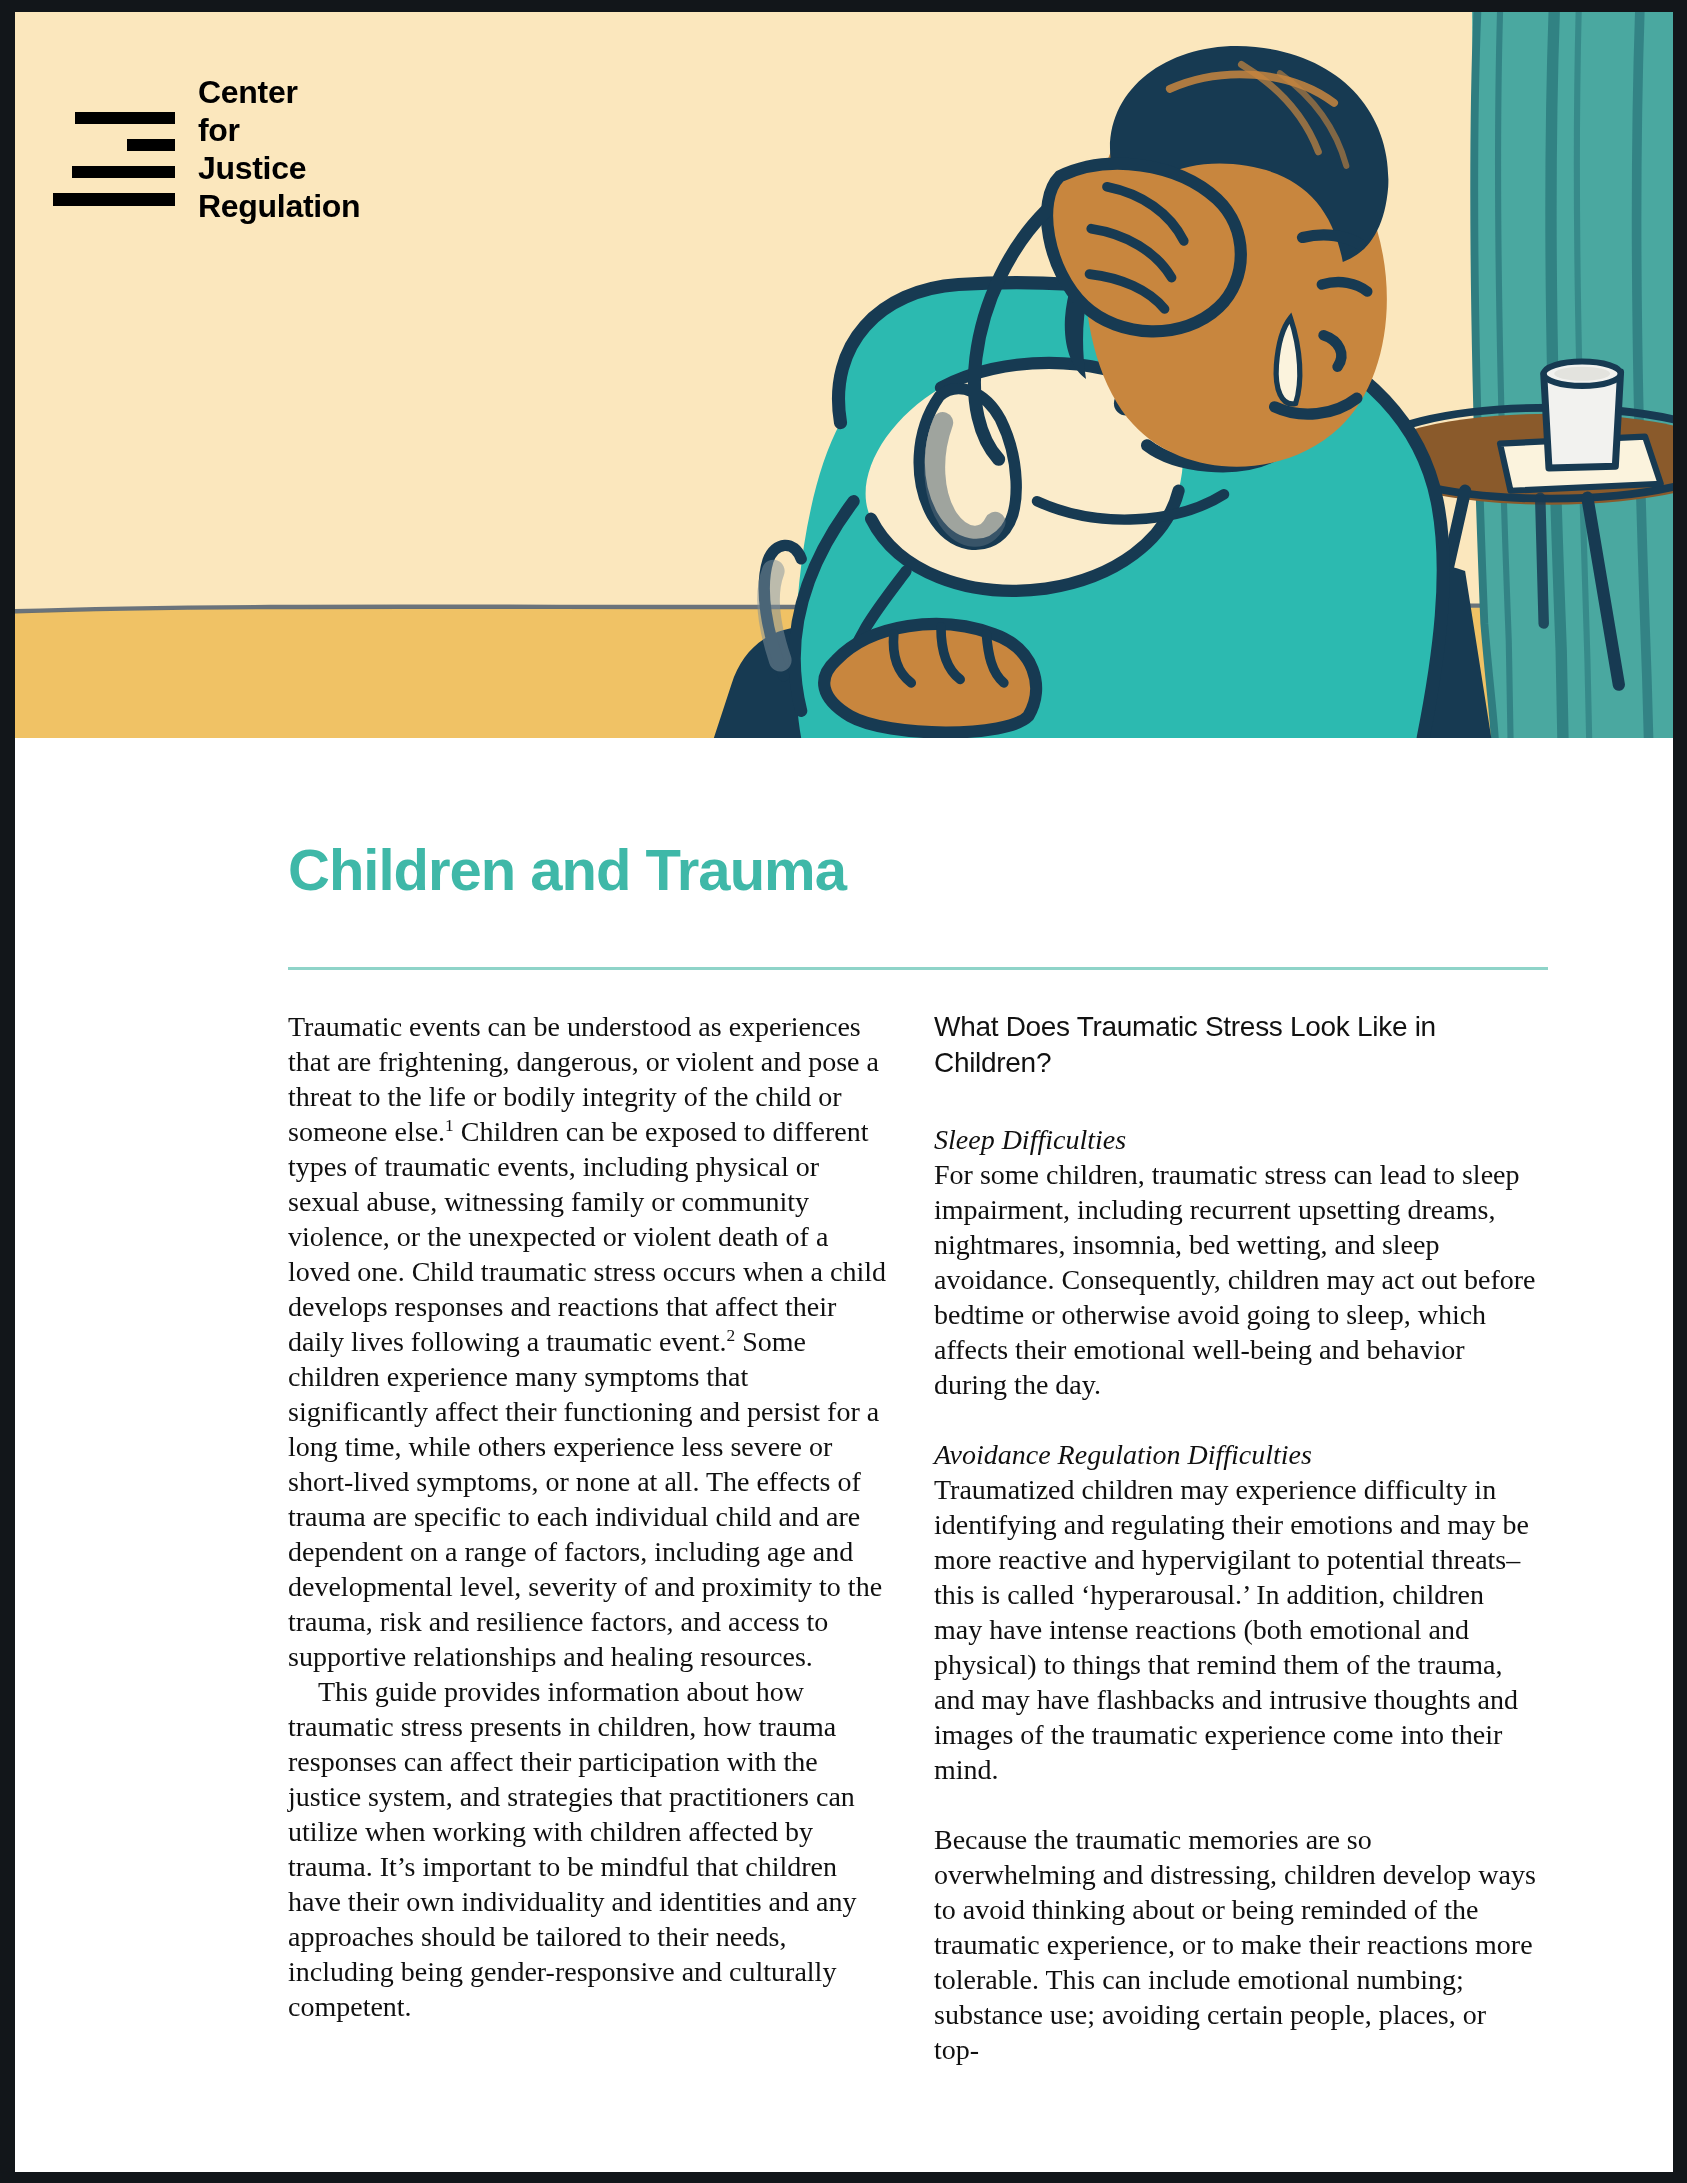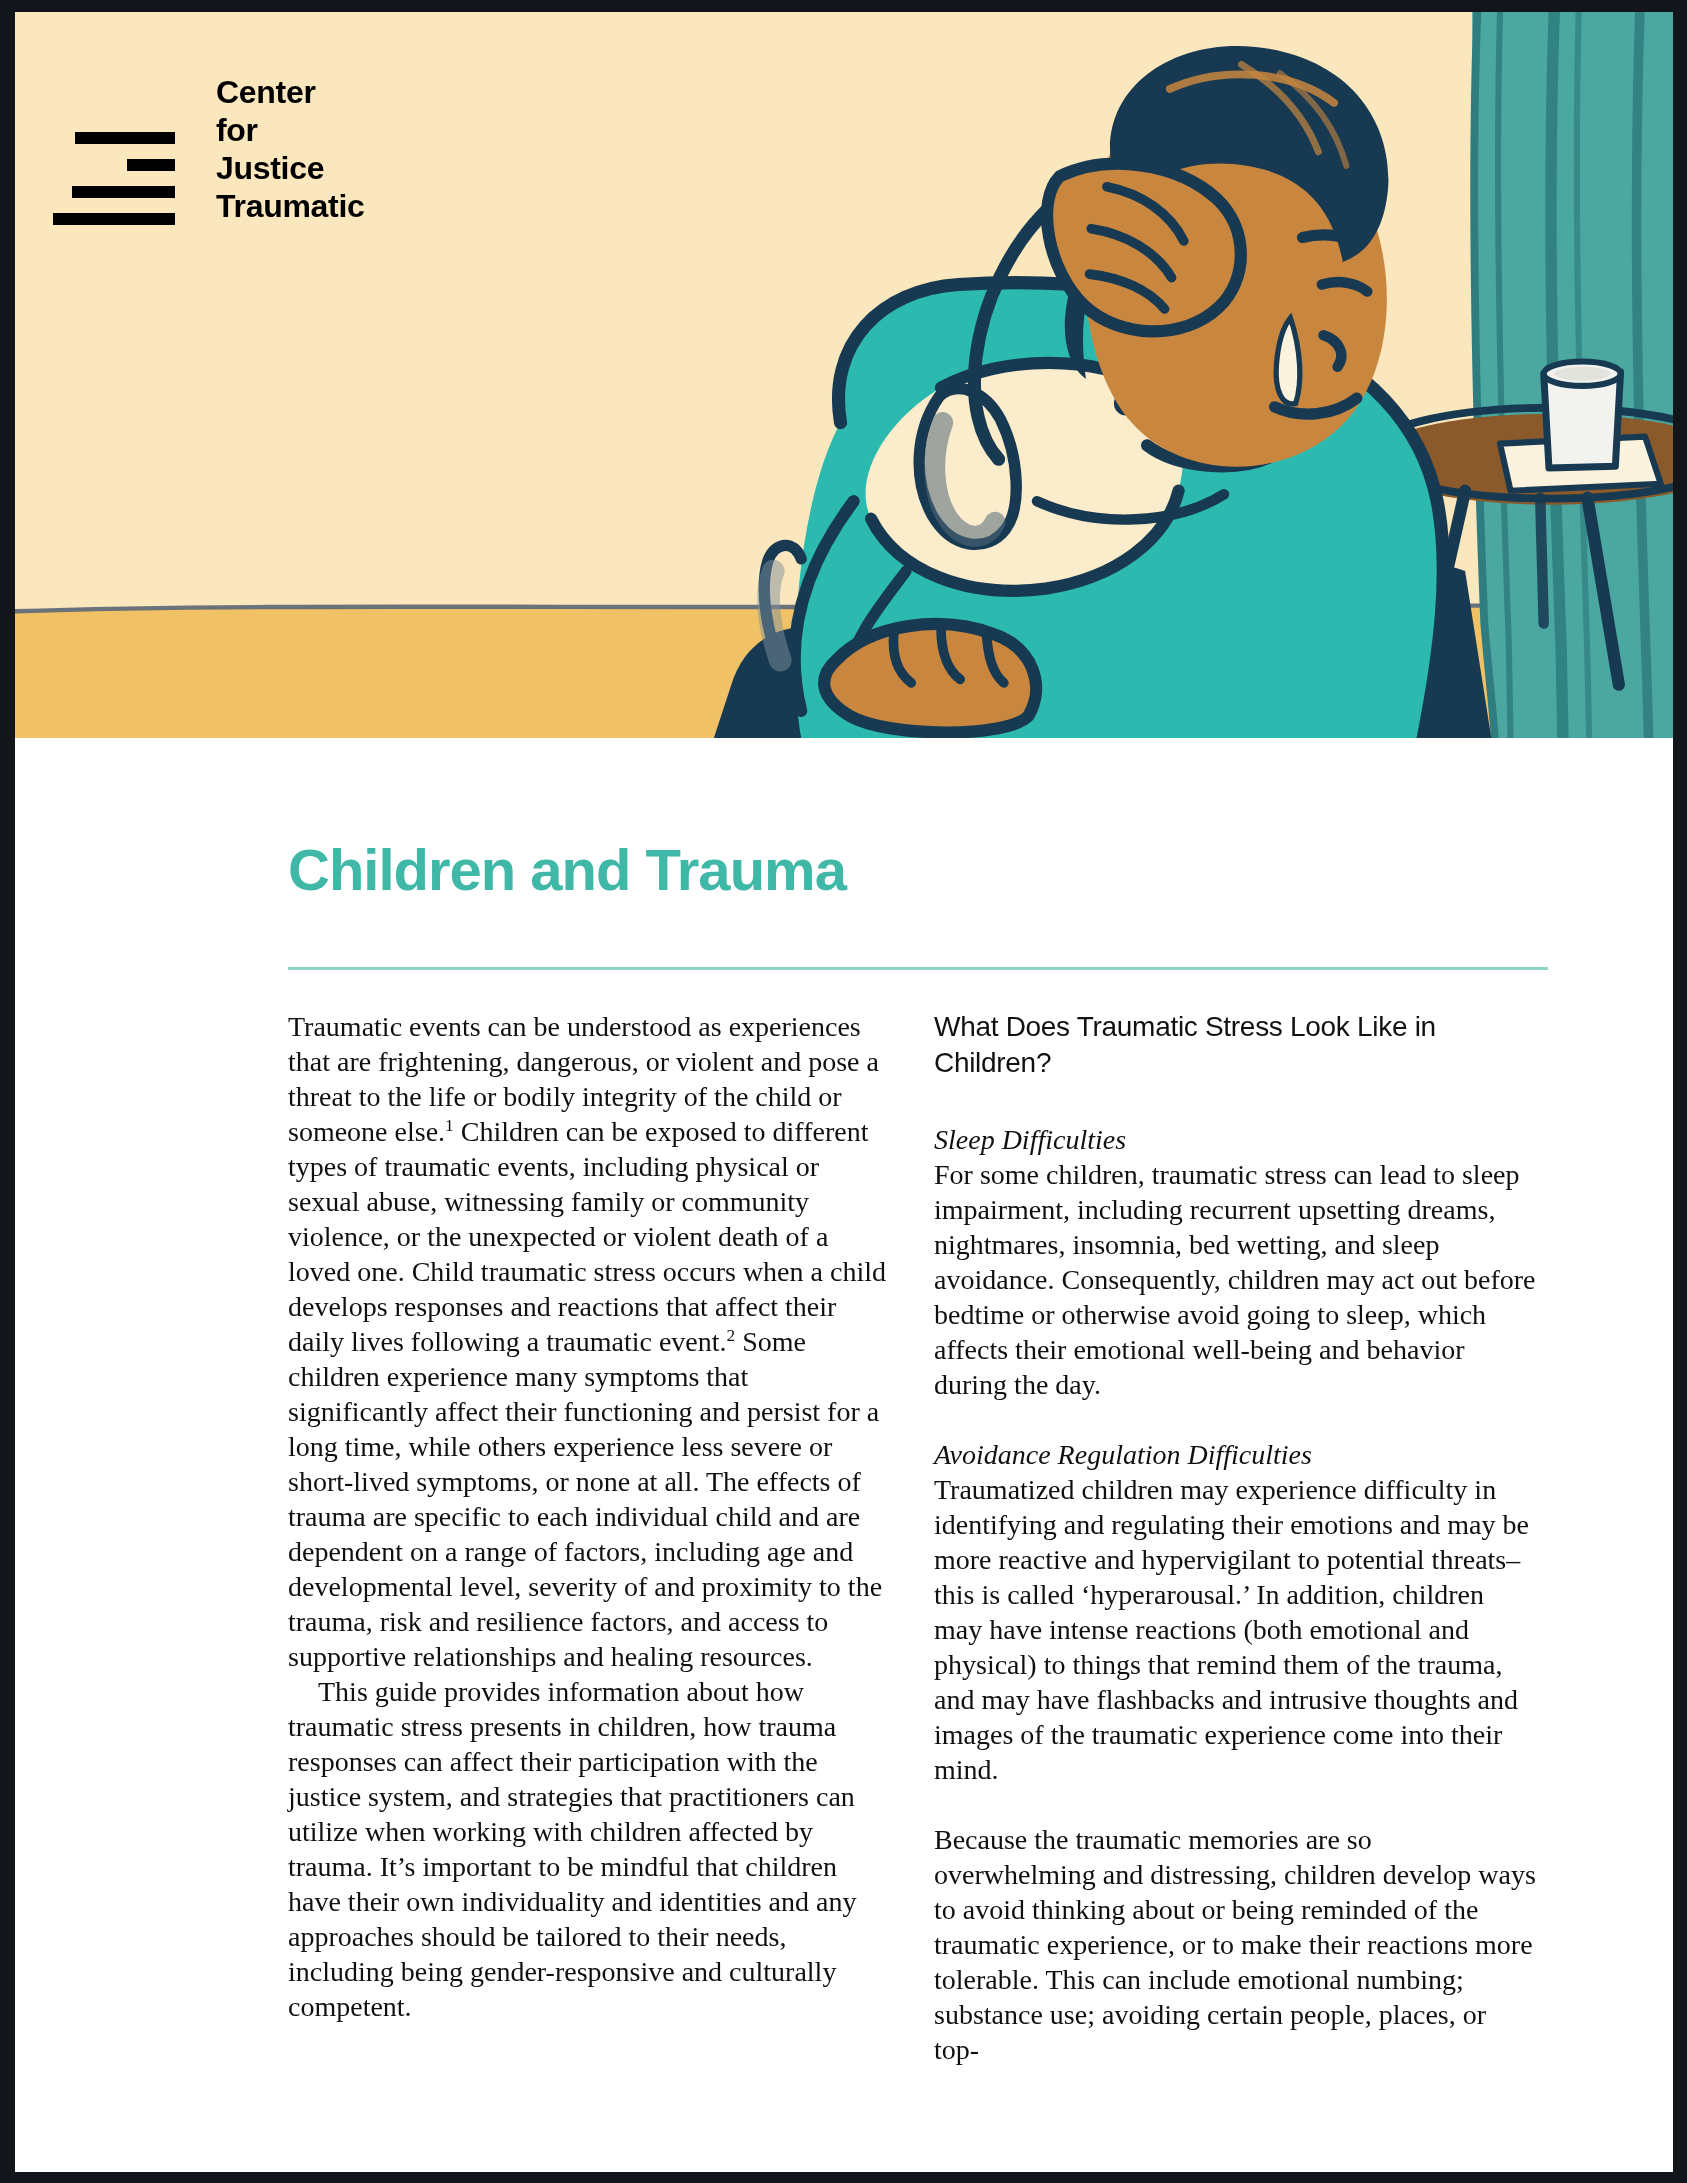--- a/index.html
+++ b/index.html
@@ -50,22 +50,22 @@
   }
 
   #hero svg { display: block; width: 1658px; height: 726px; }
 
   
   #logo {
     position: absolute;
     left: 42px;
     top: 61px;
     display: flex;
-    align-items: flex-end;
-    gap: 37px;
+    align-items: center;
+    gap: 19px;
     z-index: 5;
   }
 
   #logo-bars {
     width: 122px;
     padding-top: 19px;
     display: flex;
     flex-direction: column;
     align-items: flex-end;
     gap: 15px;
@@ -323,21 +323,21 @@
         <div id="logo-bars">
           <span class="logo-bar b1"></span>
           <span class="logo-bar b2"></span>
           <span class="logo-bar b3"></span>
           <span class="logo-bar b4"></span>
         </div>
         <div id="logo-words">
           <div>Center</div>
           <div>for</div>
           <div>Justice</div>
-          <div>Traumatic</div>
+          <div>Regulation</div>
         </div>
       </div>
     </div>
 
     <div id="content">
 
       <h1 id="title">Children and Trauma</h1>
       <div id="title-rule"></div>
 
       <div id="columns">

